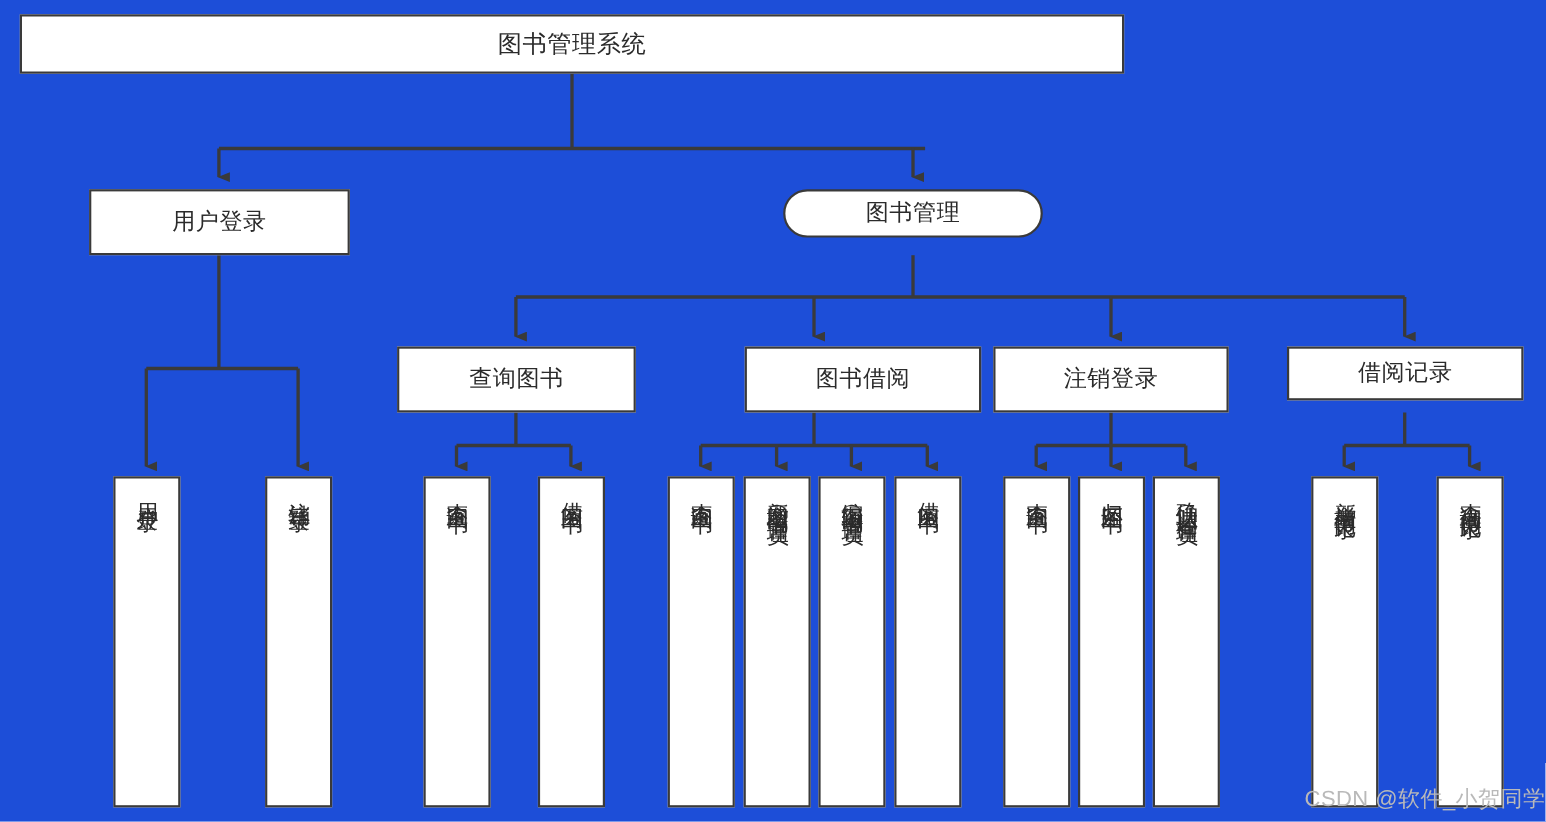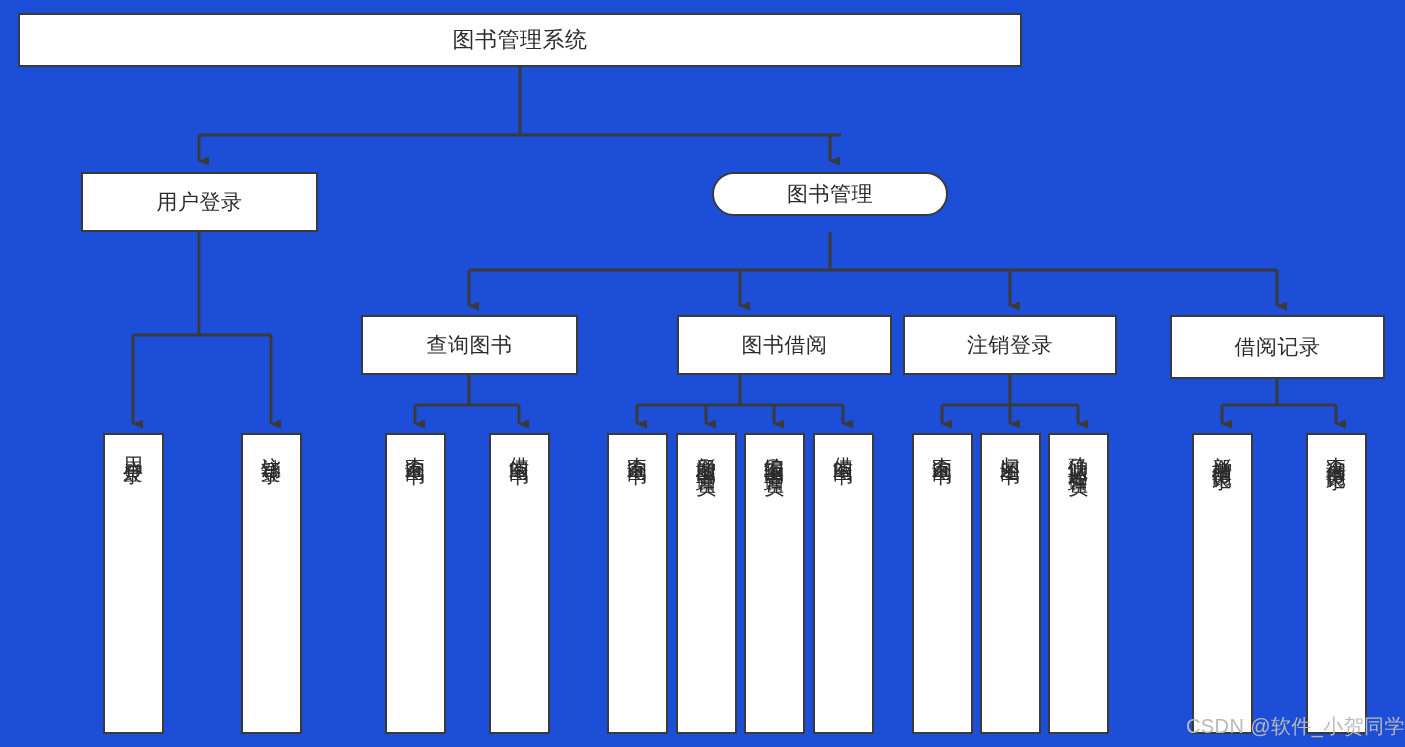--- a/index.html
+++ b/index.html
@@ -144,21 +144,21 @@
 
   <div class="node horiz" style="left:361px; top:315px; width:217px; height:60px;">
     <span class="node-label">查询图书</span>
   </div>
   <div class="node horiz" style="left:633px; top:315px; width:215px; height:60px;margin-left:44px;">
     <span class="node-label">图书借阅</span>
   </div>
   <div class="node horiz" style="left:903px; top:315px; width:214px; height:60px;">
     <span class="node-label">注销登录</span>
   </div>
-  <div class="node horiz" style="left:1170px; top:315px; width:215px; height:64px;align-items:center;">
+  <div class="node horiz" style="left:1170px; top:315px; width:215px; height:49px;align-items:center;">
     <span class="node-label">借阅记录</span>
   </div>
 
   <div class="node vert" style="left:103px; top:433px; width:61px; height:301px;">
     <span class="node-label">用户登录</span>
   </div>
   <div class="node vert" style="left:241px; top:433px; width:61px; height:301px;">
     <span class="node-label">注销登录</span>
   </div>
 

